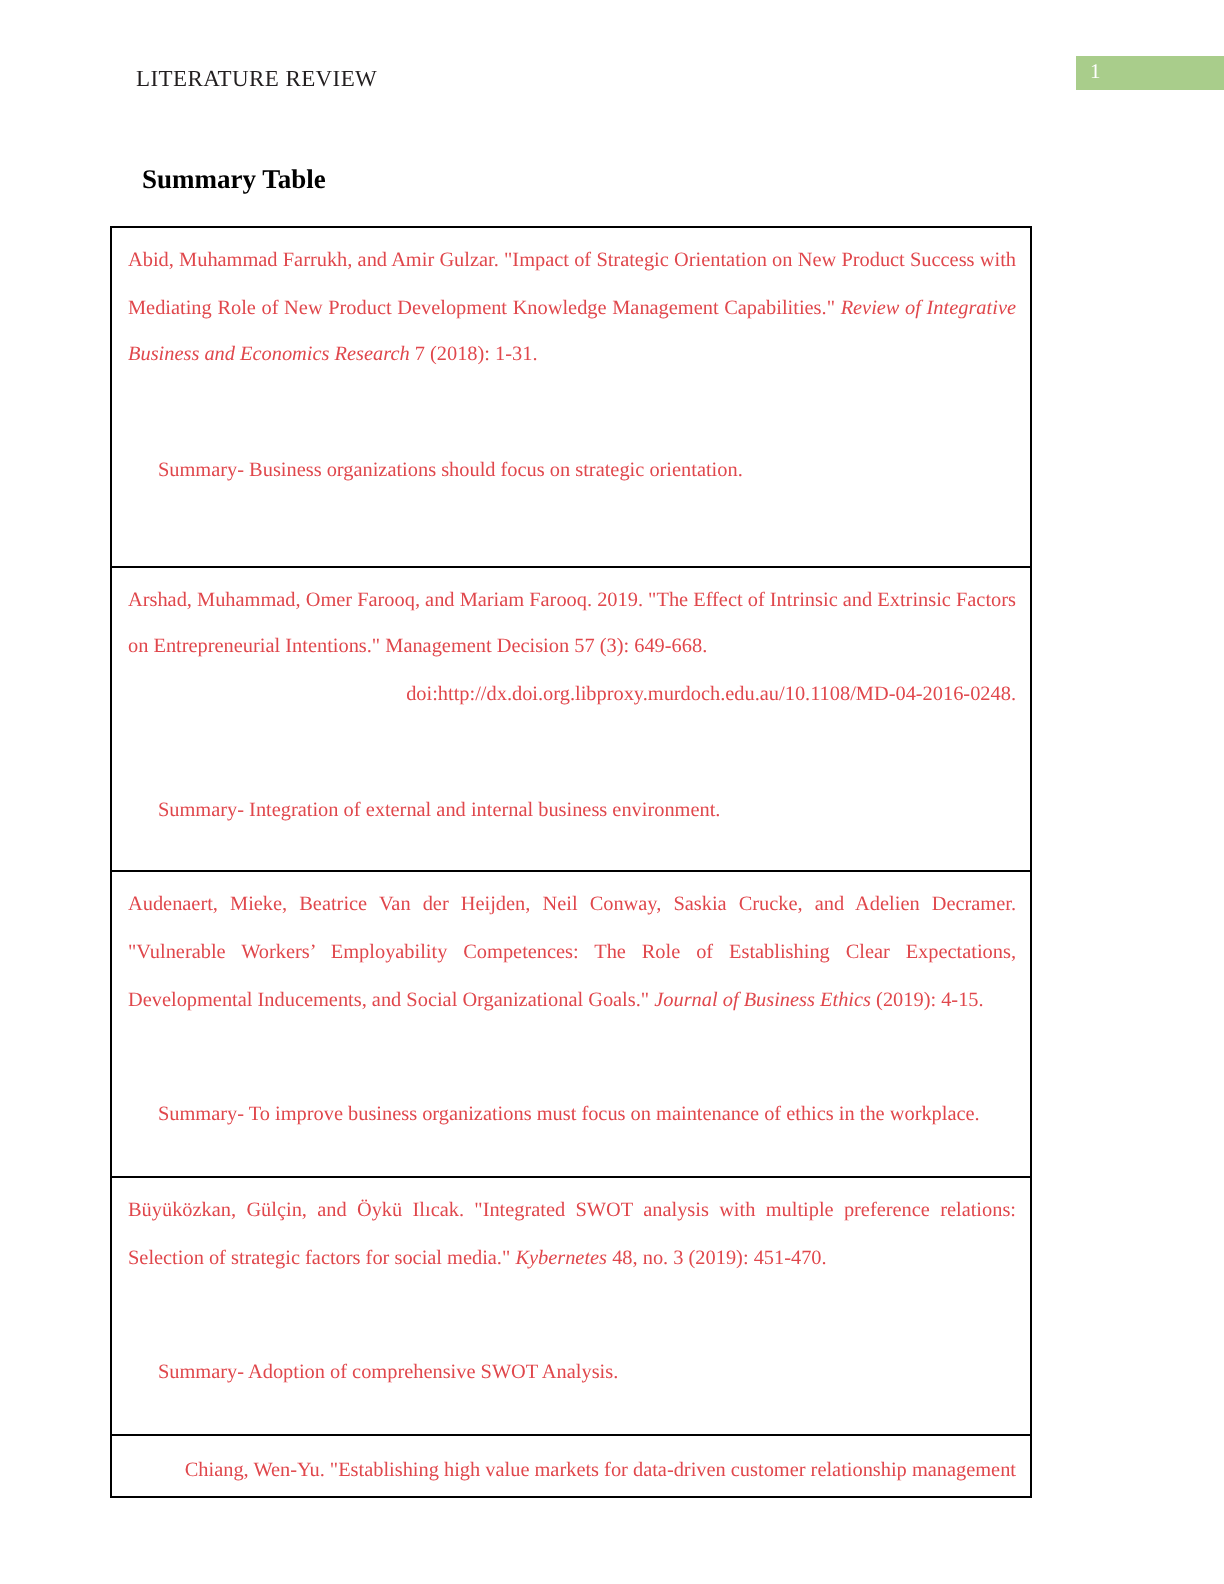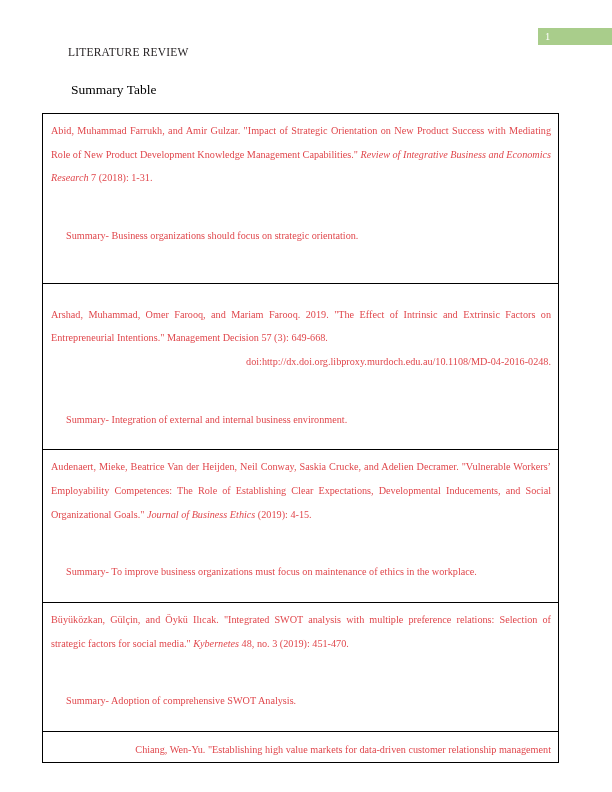--- a/index.html
+++ b/index.html
@@ -24,21 +24,20 @@
   
   .running-header {
     position: absolute;
     left: 68px;
     top: 34px;
     font-size: 11.5px;
     letter-spacing: 0.2px;
     color: #231f20;
     font-family: "Liberation Serif", "DejaVu Serif", serif;
     white-space: nowrap;
-    margin-top: 12px;
   }
 
   .page-number-badge {
     position: absolute;
     left: 538px;
     top: 28px;
     width: 74px;
     height: 17px;
     background: #a9cd8b;
     color: #ffffff;
@@ -48,32 +47,32 @@
     box-sizing: border-box;
     font-family: "Liberation Serif", "DejaVu Serif", serif;
   }
 
   
   .section-heading {
     position: absolute;
     left: 71px;
     top: 82px;
     font-size: 13.5px;
-    font-weight: normal;
+    font-weight: bold;
     color: #000000;
     font-family: "Liberation Serif", "DejaVu Serif", serif;
     white-space: nowrap;
   }
 
   
   .summary-table {
     position: absolute;
-    left: 42px;
+    left: 55px;
     top: 113px;
-    width: 517px;
+    width: 461px;
     border-collapse: collapse;
     table-layout: fixed;
   }
   .summary-table td {
     border: 1px solid #000000;
     padding: 0 7px 0 8px;
     vertical-align: top;
   }
 
   .entry-block {
@@ -95,21 +94,21 @@
     margin: 15px;
     color: #e0474c;
     text-align: left;
   }
   .italic { font-style: italic; }
 
   .spacer-1 { height: 19px; }
 
   
   .row-abid td      { padding-top: 5px;  padding-bottom: 20px; }
-  .row-arshad td    { padding-top: 19px;  padding-bottom: 3px; }
+  .row-arshad td    { padding-top: 5px;  padding-bottom: 3px; }
   .row-audenaert td { padding-top: 5px;  padding-bottom: 3px; }
   .row-buyukozkan td{ padding-top: 5px;  padding-bottom: 3px; }
   .row-chiang td    { padding-top: 6px;  padding-bottom: 0px; }
 
   .clip-bottom { overflow: hidden; }
 </style>
 </head>
 <body>
 
 <div class="page">

